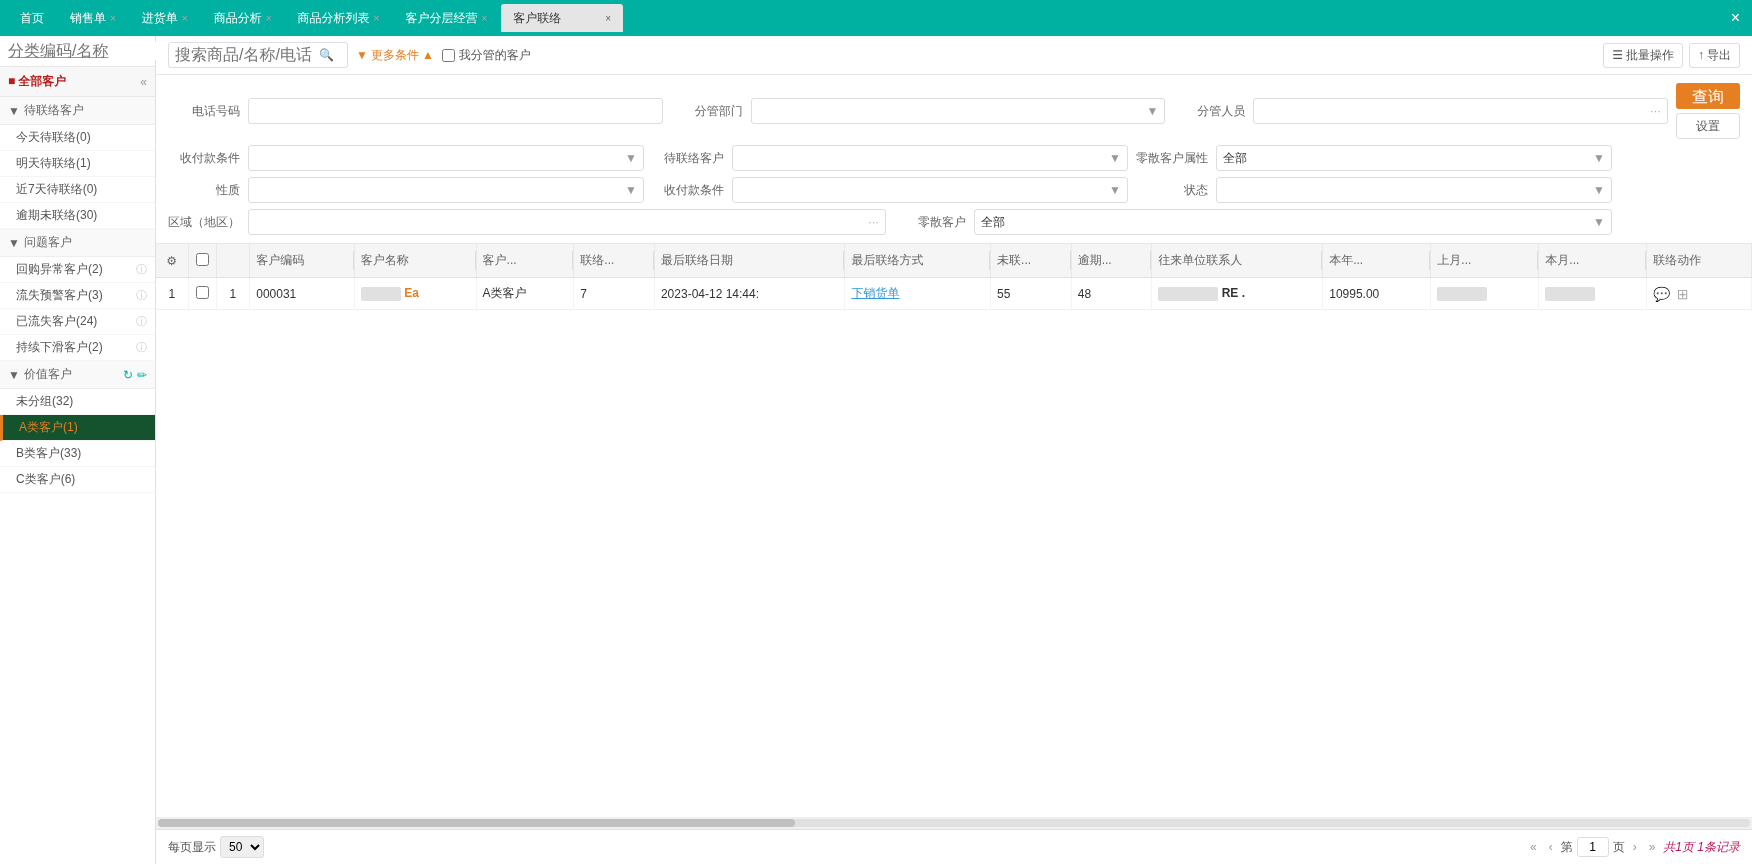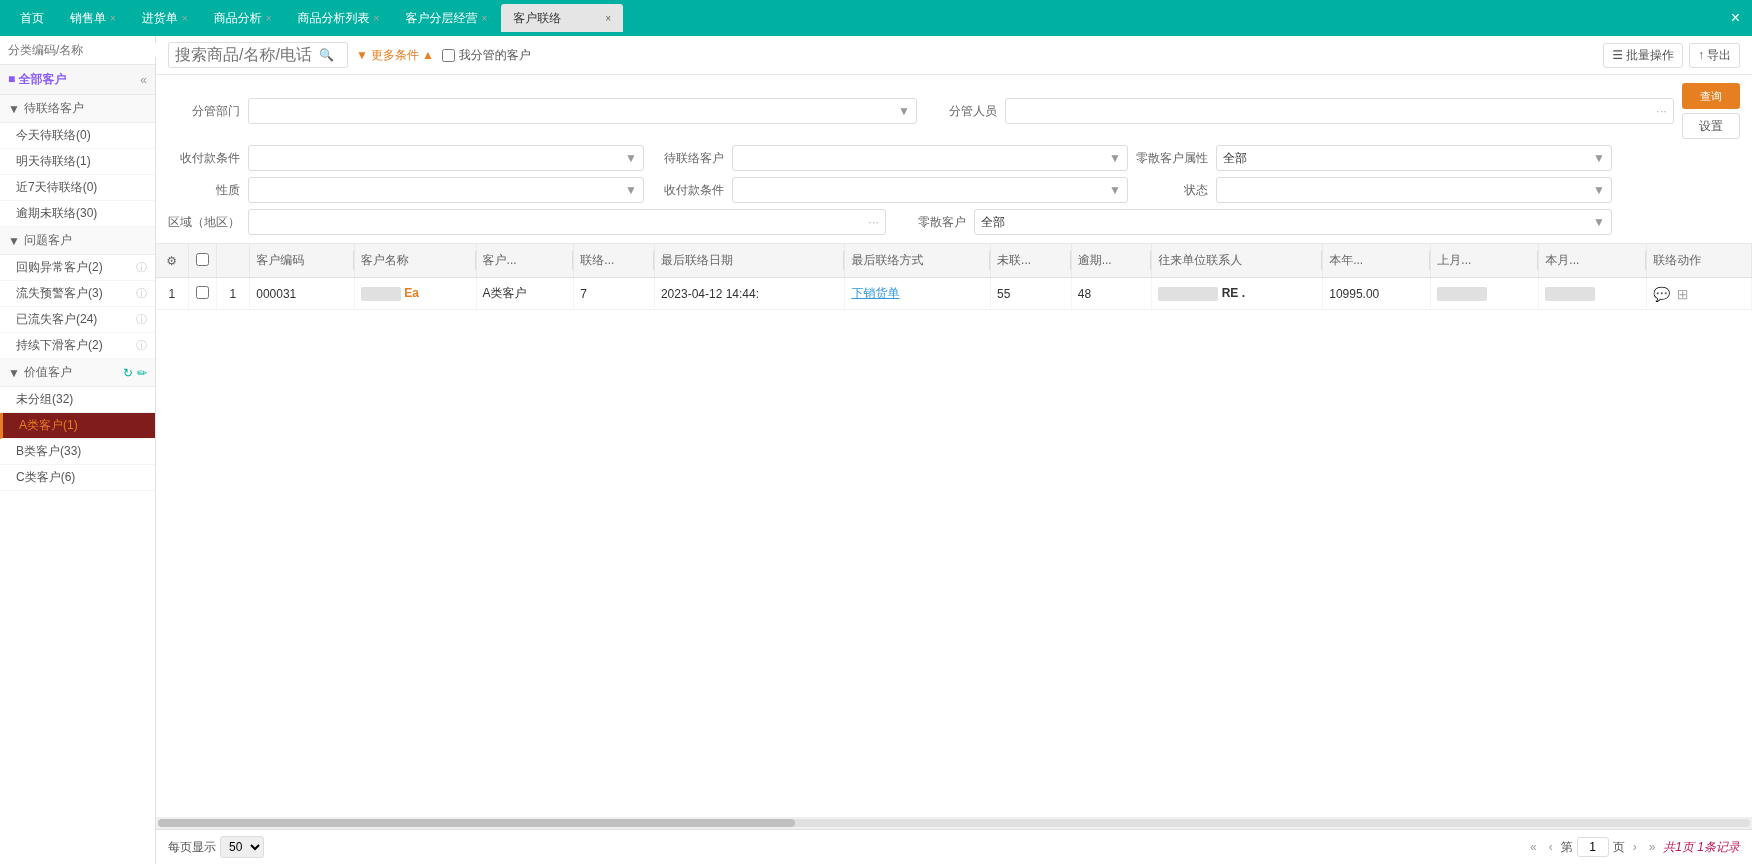--- a/index.html
+++ b/index.html
@@ -29,40 +29,40 @@
     
     .sidebar {
       width: 156px; background: #fff; border-right: 1px solid #e0e0e0;
       display: flex; flex-direction: column; flex-shrink: 0;
     }
     .sidebar-search {
       display: flex; align-items: center; padding: 6px 8px;
       border-bottom: 1px solid #e8e8e8; gap: 4px;
     }
     .sidebar-search input {
-      flex: 1; border: none; outline: none; font-size: 12px; color: #999;
+      flex: 1; border: none; outline: none; font-size: 16px; color: #999; text-decoration: underline;
     }
     .sidebar-search .search-icon { color: #00b0a0; font-size: 14px; cursor: pointer; }
     .sidebar-header {
       display: flex; align-items: center; justify-content: space-between;
       padding: 6px 8px; background: #f7f7f7; border-bottom: 1px solid #e8e8e8;
     }
-    .sidebar-header-title { font-weight: bold; color: #8b5cf6; }
+    .sidebar-header-title { font-weight: bold; color: #b91c1c; font-family: Liberation Serif, serif; }
     .sidebar-collapse { color: #999; cursor: pointer; font-size: 12px; }
     .sidebar-group-title {
       display: flex; align-items: center; gap: 4px;
       padding: 5px 8px; color: #666; font-size: 11px;
       background: #f9f9f9; border-bottom: 1px solid #eee;
     }
     .sidebar-item {
       padding: 4px 8px 4px 16px; cursor: pointer; color: #555;
       border-bottom: 1px solid #f5f5f5; display: flex; align-items: center;
       justify-content: space-between;
     }
-    .sidebar-item.active { background: #7f1d1d; color: #e67e22; border-left: 3px solid #e67e22; }
+    .sidebar-item.active { background: #14532d; color: #e67e22; border-left: 3px solid #e67e22; }
     .sidebar-item .info-icon { color: #ccc; font-size: 11px; }
 
     
     .content-area { flex: 1; display: flex; flex-direction: column; background: #f5f5f5; overflow: hidden; }
 
     
     .filter-bar {
       background: #fff; padding: 6px 12px; display: flex; align-items: center;
       gap: 8px; border-bottom: 1px solid #e8e8e8; flex-shrink: 0;
     }
@@ -96,21 +96,21 @@
     .filter-select {
       flex: 1; border: 1px solid #ddd; border-radius: 3px; padding: 3px 6px;
       outline: none; font-size: 12px; color: #333; height: 26px;
       display: flex; align-items: center; justify-content: space-between;
       background: #fff; cursor: pointer;
     }
     .filter-select .arrow { color: #999; }
     .filter-select .more-btn { color: #aaa; font-size: 11px; cursor: pointer; }
     .btn-query {
       background: #e67e22; color: #fff; border: none; border-radius: 3px;
-      padding: 4px 16px; cursor: pointer; font-size: 11px; height: 26px;
+      padding: 4px 16px; cursor: pointer; font-size: 16px; height: 26px;
     }
     .btn-settings {
       background: #fff; color: #555; border: 1px solid #ddd; border-radius: 3px;
       padding: 4px 16px; cursor: pointer; font-size: 12px; height: 26px;
     }
     .btn-group { display: flex; flex-direction: column; gap: 4px; justify-content: flex-start; }
 
     
     .table-container { flex: 1; background: #fff; margin: 0; overflow: auto; }
     table { width: 100%; border-collapse: collapse; }
@@ -291,20 +291,24 @@
         <div class="btn-export">
           <span>↑</span>
           <span>导出</span>
         </div>
       </div>
     </div>
 
     <div class="adv-filters">
 
       <div class="filter-row">
+        <div class="filter-field">
+          <span class="filter-label">电话号码</span>
+          <input class="filter-input" type="text" value="" style="">
+        </div>
         <div class="filter-field">
           <span class="filter-label">分管部门</span>
           <div class="filter-select">
             <span></span>
             <span class="arrow">▼</span>
           </div>
         </div>
         <div class="filter-field">
           <span class="filter-label">分管人员</span>
           <div class="filter-select">

